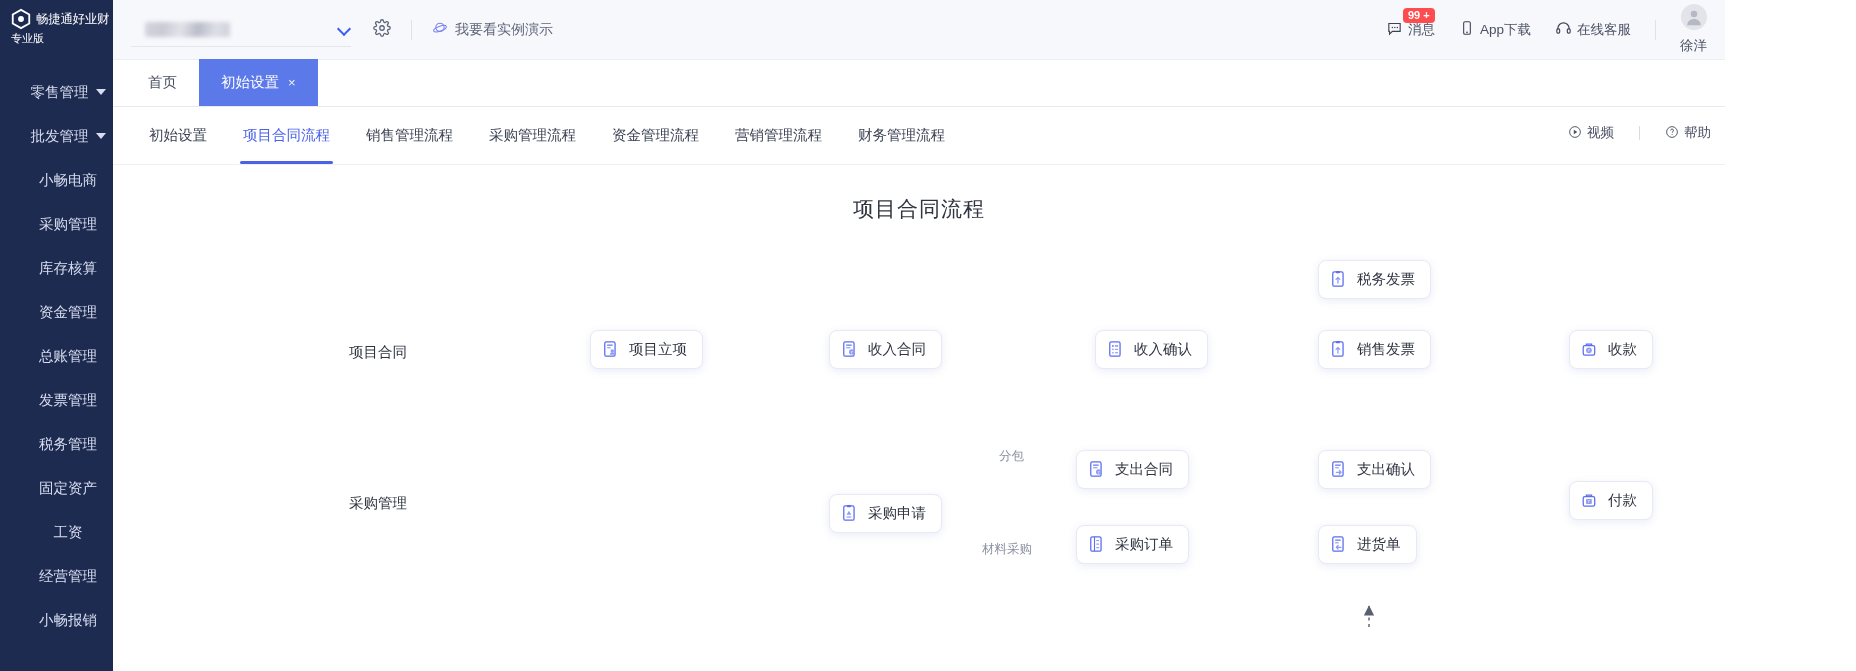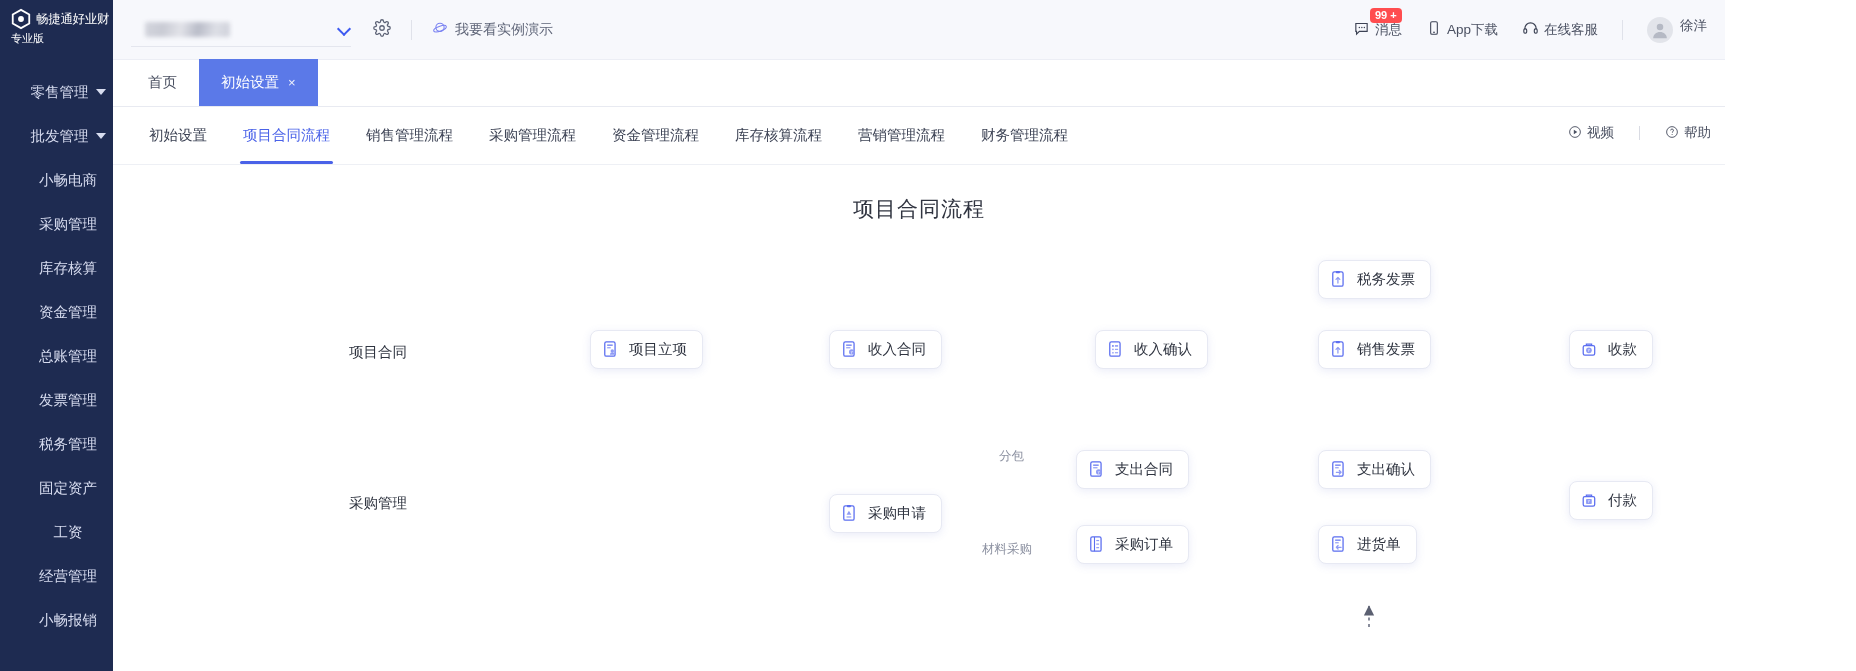--- a/index.html
+++ b/index.html
@@ -69,21 +69,21 @@
   .hdr-right { margin-left: auto; display: flex; align-items: center; gap: 24px; }
   .hdr-item {
     display: flex; align-items: center; gap: 5px;
     font-size: 13.5px; color: #4b5162; cursor: pointer; position: relative;
   }
   .badge {
     position: absolute; top: -12px; left: 17px; background: #ff4d4f; color:#fff;
     font-size: 11px; font-weight: bold; border-radius: 4px; padding: 1px 5px 1px 5px;
     line-height: 13px; white-space: nowrap;
   }
-  .avatar-wrap { display:flex; align-items:flex-start; gap:7px; }
+  .avatar-wrap { display:flex; align-items:flex-end; gap:7px;flex-direction:column; }
   .avatar {
     width: 26px; height: 26px; border-radius: 50%; background: #e2e4ea;
     display:flex; align-items:center; justify-content:center; overflow:hidden;
   }
   .user-name { font-size: 13.5px; color: #4b5162; white-space: nowrap; }
 
   
   .tabbar {
     height: 47px; background: #ffffff; display: flex; align-items: flex-end;
     padding-left: 13px; border-bottom: 1px solid #e8eaf1;
@@ -299,23 +299,20 @@
             <span>项目合同流程</span>
           </div>
           <div class="ntab">
             <span>销售管理流程</span>
           </div>
           <div class="ntab">
             <span>采购管理流程</span>
           </div>
           <div class="ntab">
             <span>资金管理流程</span>
-          </div>
-          <div class="ntab">
-            <span>库存核算流程</span>
           </div>
           <div class="ntab">
             <span>营销管理流程</span>
           </div>
           <div class="ntab">
             <span>财务管理流程</span>
           </div>
         </div>
 
       <div class="navtools">

